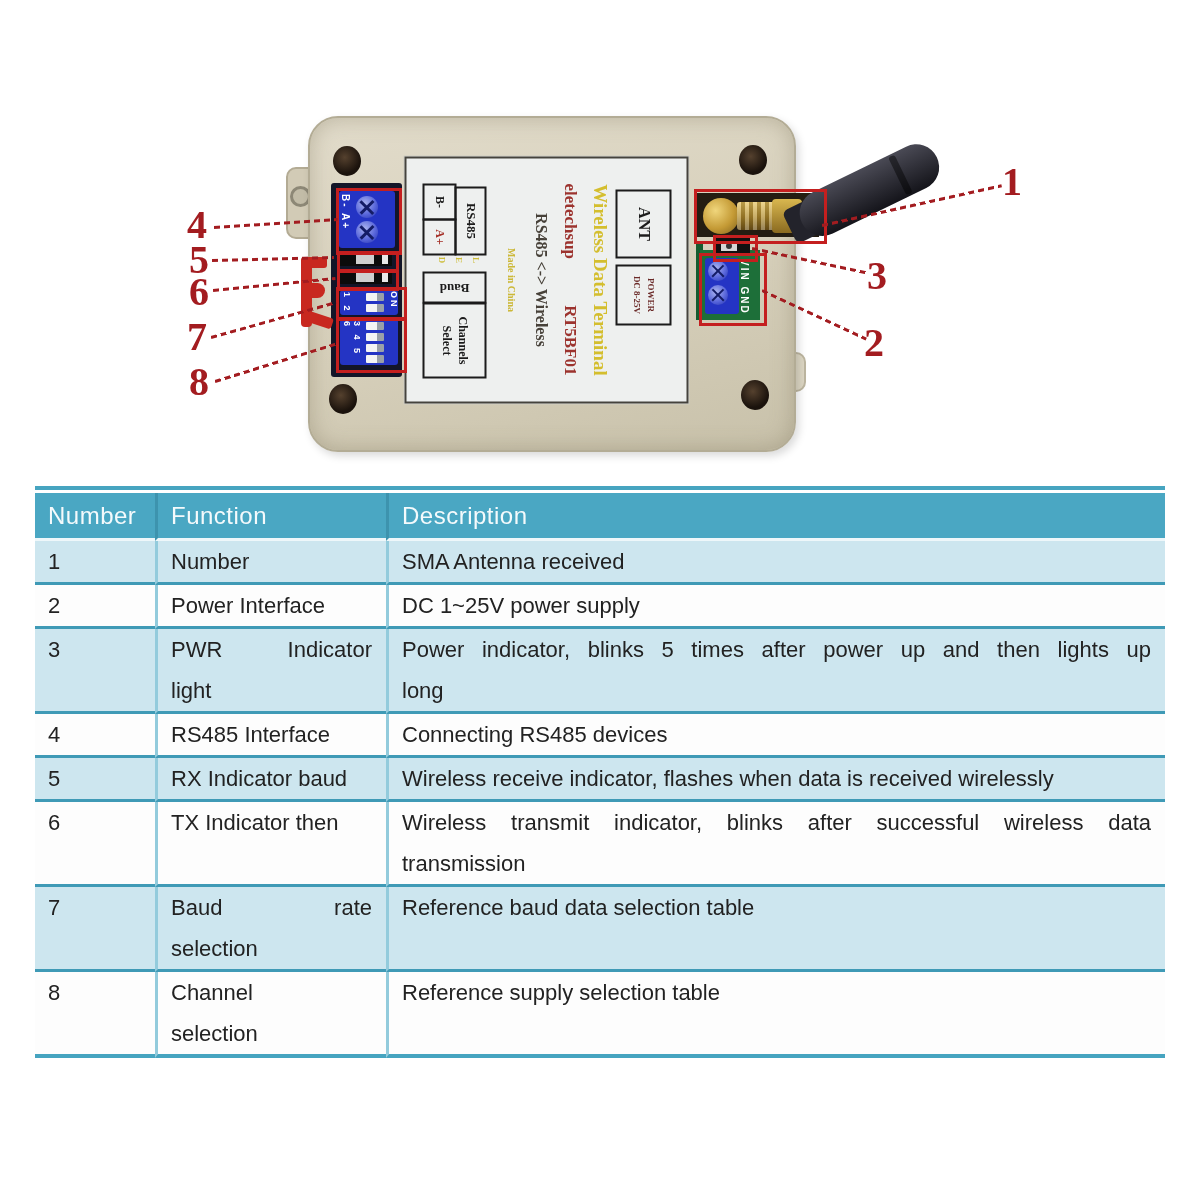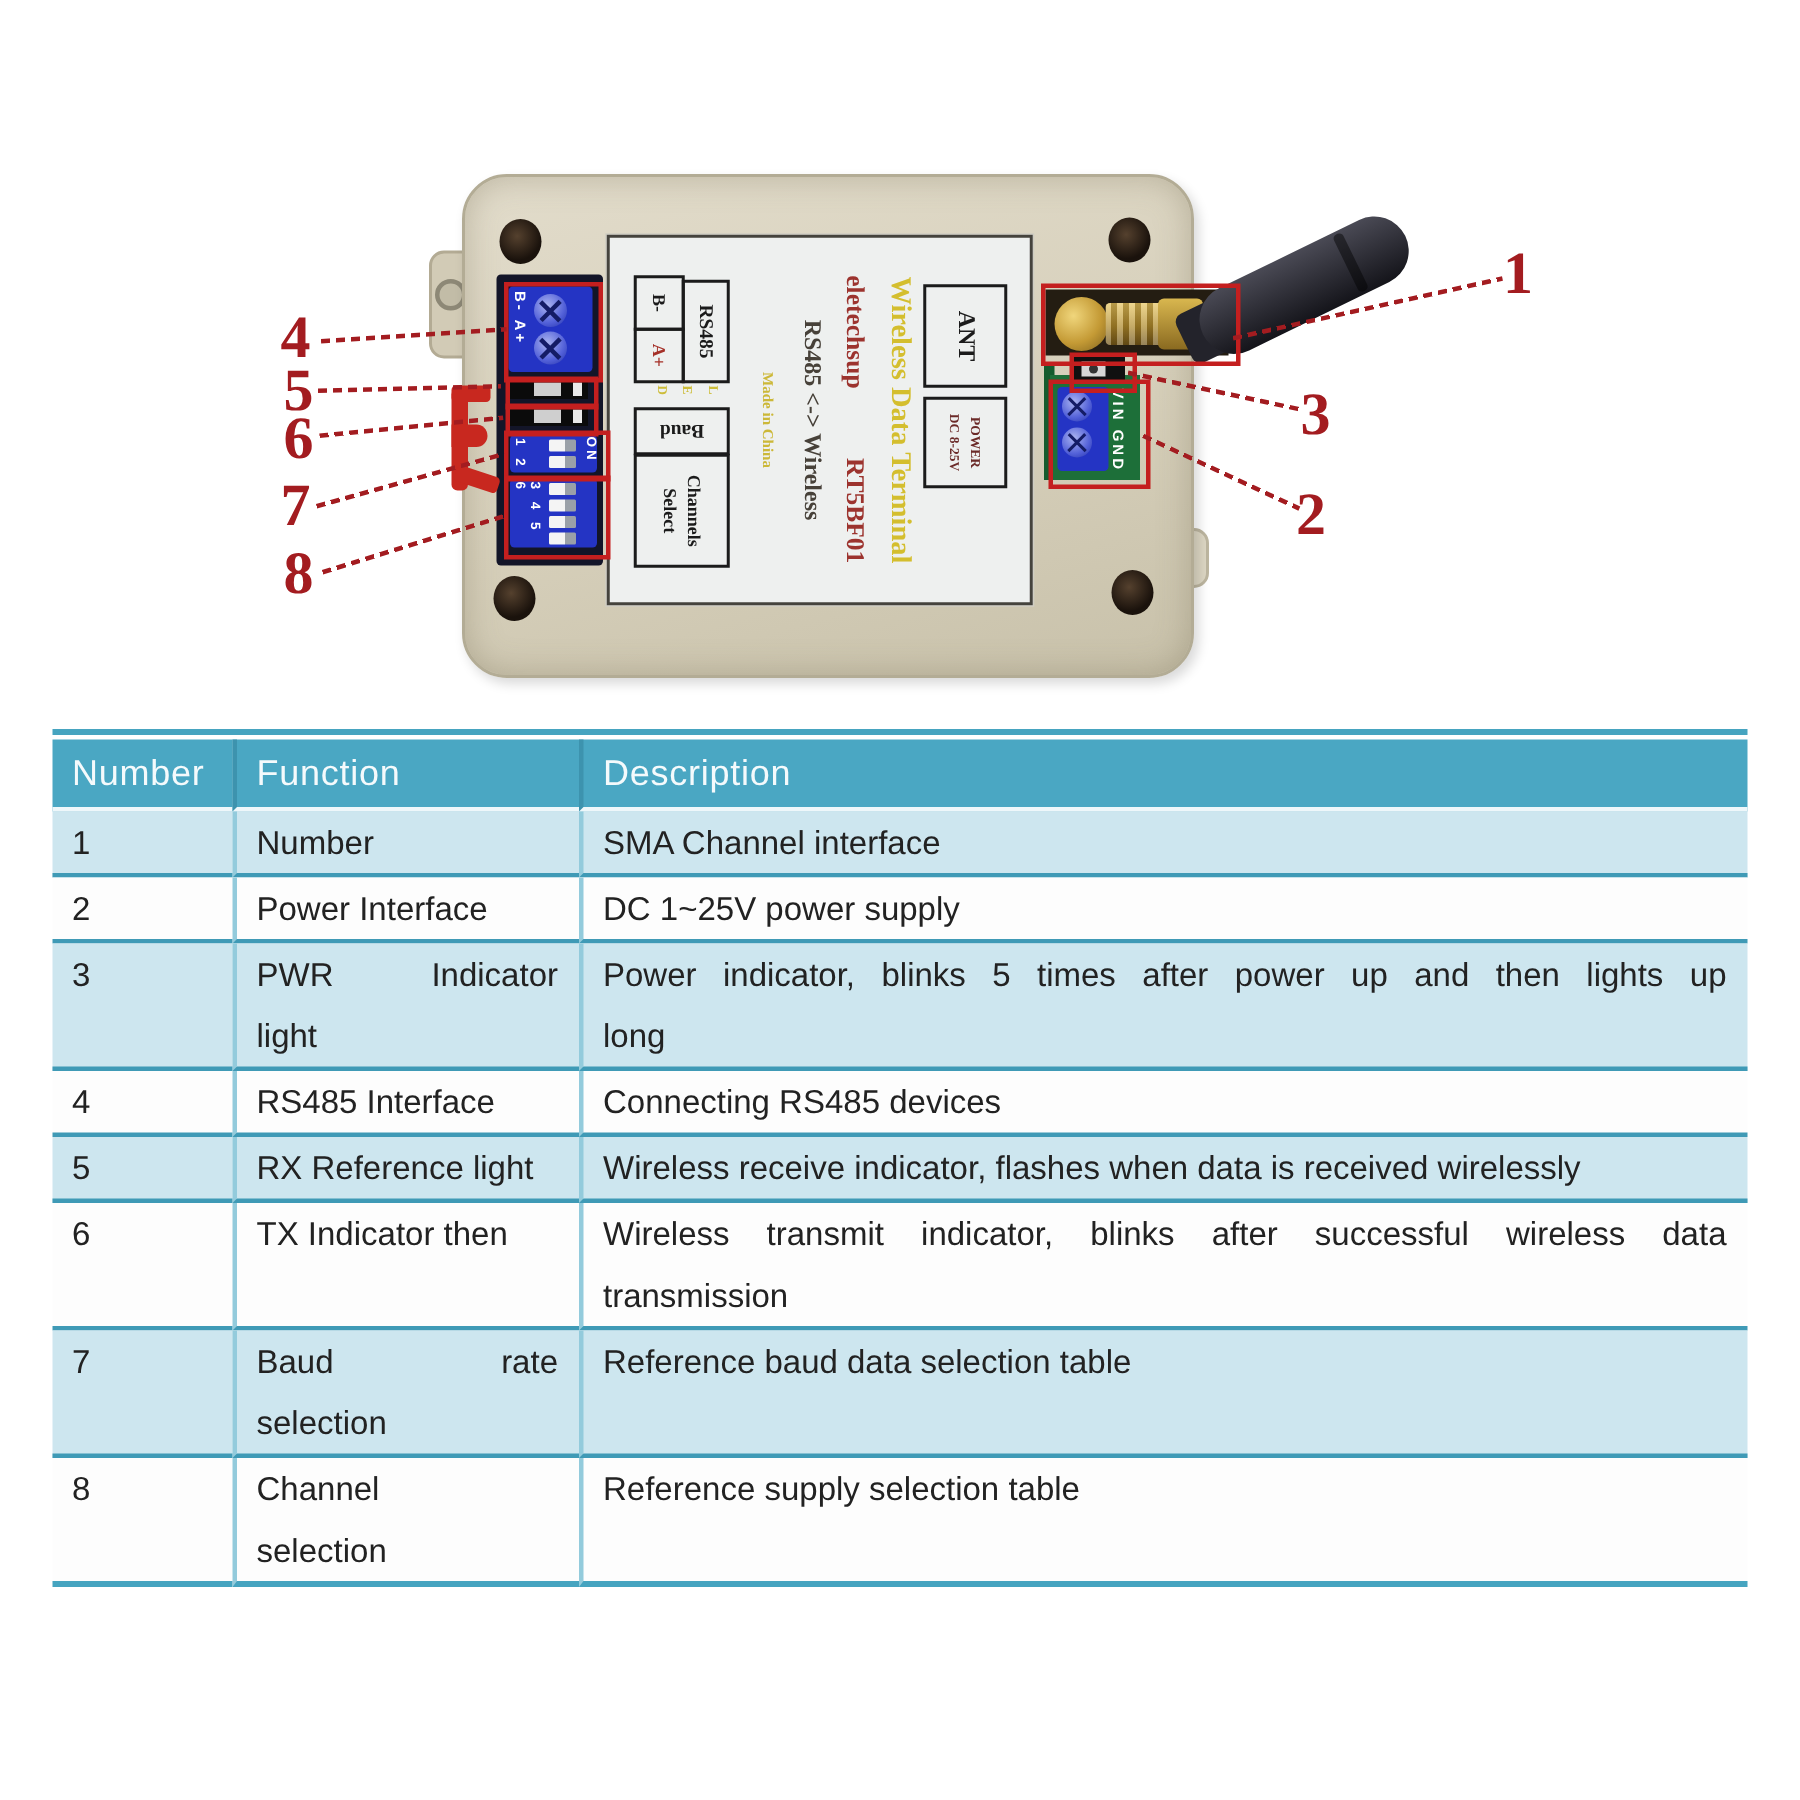--- a/index.html
+++ b/index.html
@@ -219,42 +219,42 @@
       <tr>
         <th>Number</th>
         <th>Function</th>
         <th>Description</th>
       </tr>
     </thead>
     <tbody>
         <tr class="row-blue">
           <td>1</td>
           <td>Number</td>
-          <td>SMA Channel interface</td>
+          <td>SMA Antenna received</td>
         </tr>
         <tr class="row-white">
           <td>2</td>
           <td>Power Interface</td>
           <td>DC 1~25V power supply</td>
         </tr>
         <tr class="row-blue">
           <td>3</td>
           <td class="ml">PWR Indicator
 light</td>
           <td class="ml">Power indicator, blinks 5 times after power up and then lights up
 long</td>
         </tr>
         <tr class="row-white">
           <td>4</td>
           <td>RS485 Interface</td>
           <td>Connecting RS485 devices</td>
         </tr>
         <tr class="row-blue">
           <td>5</td>
-          <td>RX Reference light</td>
+          <td>RX Indicator baud</td>
           <td>Wireless receive indicator, flashes when data is received wirelessly</td>
         </tr>
         <tr class="row-white">
           <td>6</td>
           <td>TX Indicator then</td>
           <td class="ml">Wireless transmit indicator, blinks after successful wireless data
 transmission</td>
         </tr>
         <tr class="row-blue">
           <td>7</td>

